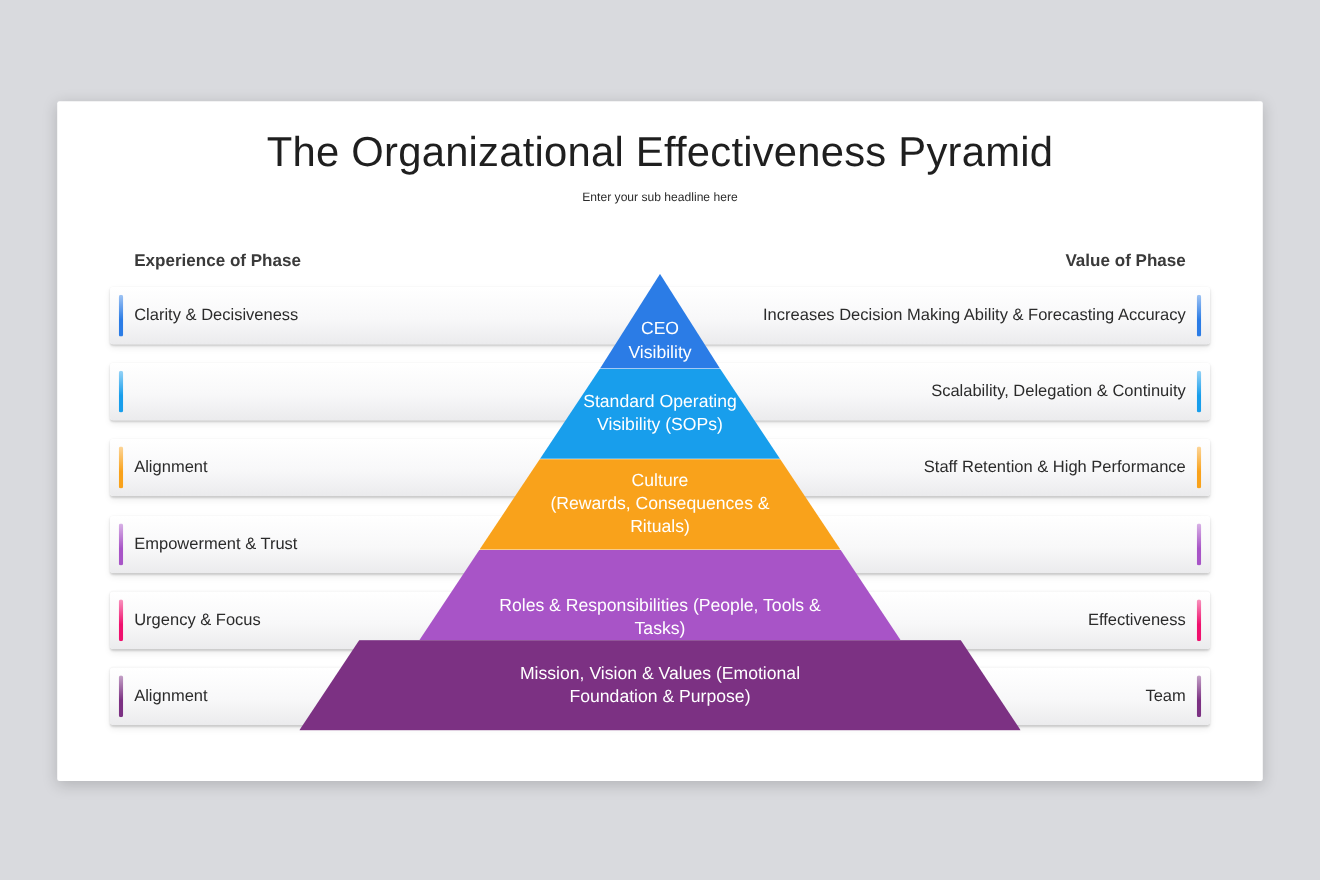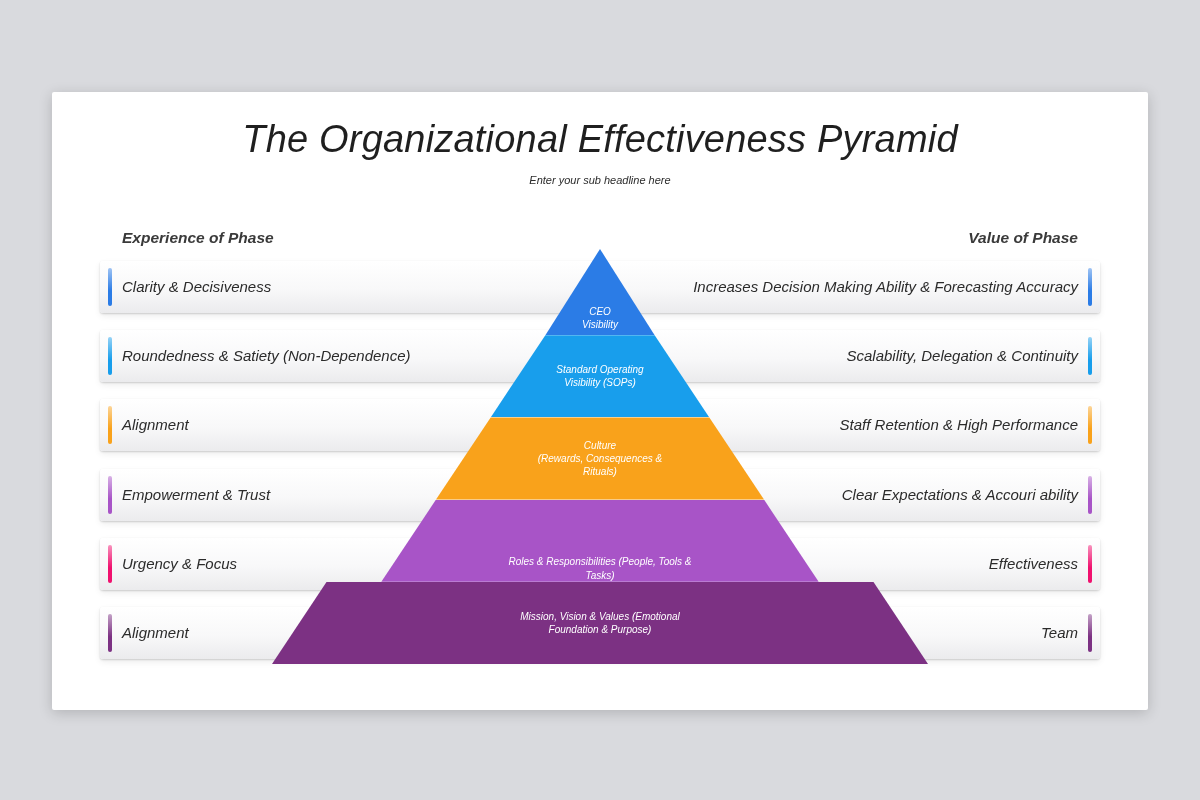--- a/index.html
+++ b/index.html
@@ -1,15 +1,15 @@
 <!DOCTYPE html>
 <html><head>
 <meta charset="utf-8">
 <style>
-  * { margin:0; padding:0; box-sizing:border-box;font-style:italic; }
+  * { margin:0; padding:0; box-sizing:border-box; }
   html,body { width:1200px; height:800px; }
   body {
     background:#d9dade;
     font-family:"Liberation Sans", sans-serif;
     position:relative;
     overflow:hidden;
   }
   .slide {
     position:absolute; left:52px; top:92px; width:1096px; height:618px;
     background:#ffffff; border-radius:2px;
@@ -62,21 +62,21 @@
     display:flex; flex-direction:column; z-index:5;
   }
   .layer {
     flex:1 1 0; width:100%;
     background-color:var(--c);
     display:flex; justify-content:center; align-items:center;
     color:#ffffff;
   }
   .layer .lbl {
     white-space:pre-line; text-align:center;
-    font-size:10px; line-height:1.32;
+    font-size:16px; line-height:1.32;
   }
   .layer-0 { clip-path:polygon(50% 0, 50% 0, 58.333% 100%, 41.667% 100%);
              align-items:flex-end; padding-bottom:4px; }
   .layer-1 { clip-path:polygon(41.667% 0, 58.333% 0, 66.667% 100%, 33.333% 100%); }
   .layer-2 { clip-path:polygon(33.333% 0, 66.667% 0, 75% 100%, 25% 100%); }
   .layer-3 { clip-path:polygon(25% 0, 75% 0, 83.333% 100%, 16.667% 100%);align-items:flex-end; }
   .layer-4 { clip-path:polygon(16.667% 0, 83.333% 0, 91.667% 100%, 8.333% 100%); }
   .layer-5 { clip-path:polygon(8.333% 0, 91.667% 0, 100% 100%, 0 100%); }
 </style>
 </head>
@@ -91,34 +91,32 @@
   <div class="col-header right">Value of Phase</div>
 
   <div class="row row-0" style="--c: #2B7CE6;">
     <span class="accent left"></span>
     <span class="row-label left">Clarity &amp; Decisiveness</span>
     <span class="row-label right">Increases Decision Making Ability &amp; Forecasting Accuracy</span>
     <span class="accent right"></span>
   </div>
   <div class="row row-1" style="--c: #189EEC;">
     <span class="accent left"></span>
-    <span class="row-label left">Roundedness &amp; Satiety (Non-Dependence)</span>
     <span class="row-label right">Scalability, Delegation &amp; Continuity</span>
     <span class="accent right"></span>
   </div>
   <div class="row row-2" style="--c: #F9A21B;">
     <span class="accent left"></span>
     <span class="row-label left">Alignment</span>
     <span class="row-label right">Staff Retention &amp; High Performance</span>
     <span class="accent right"></span>
   </div>
   <div class="row row-3" style="--c: #A854C7;">
     <span class="accent left"></span>
     <span class="row-label left">Empowerment &amp; Trust</span>
-    <span class="row-label right">Clear Expectations &amp; Accouri ability</span>
     <span class="accent right"></span>
   </div>
   <div class="row row-4" style="--c: #F0106E;">
     <span class="accent left"></span>
     <span class="row-label left">Urgency &amp; Focus</span>
     <span class="row-label right">Effectiveness</span>
     <span class="accent right"></span>
   </div>
   <div class="row row-5" style="--c: #7C3183;">
     <span class="accent left"></span>

